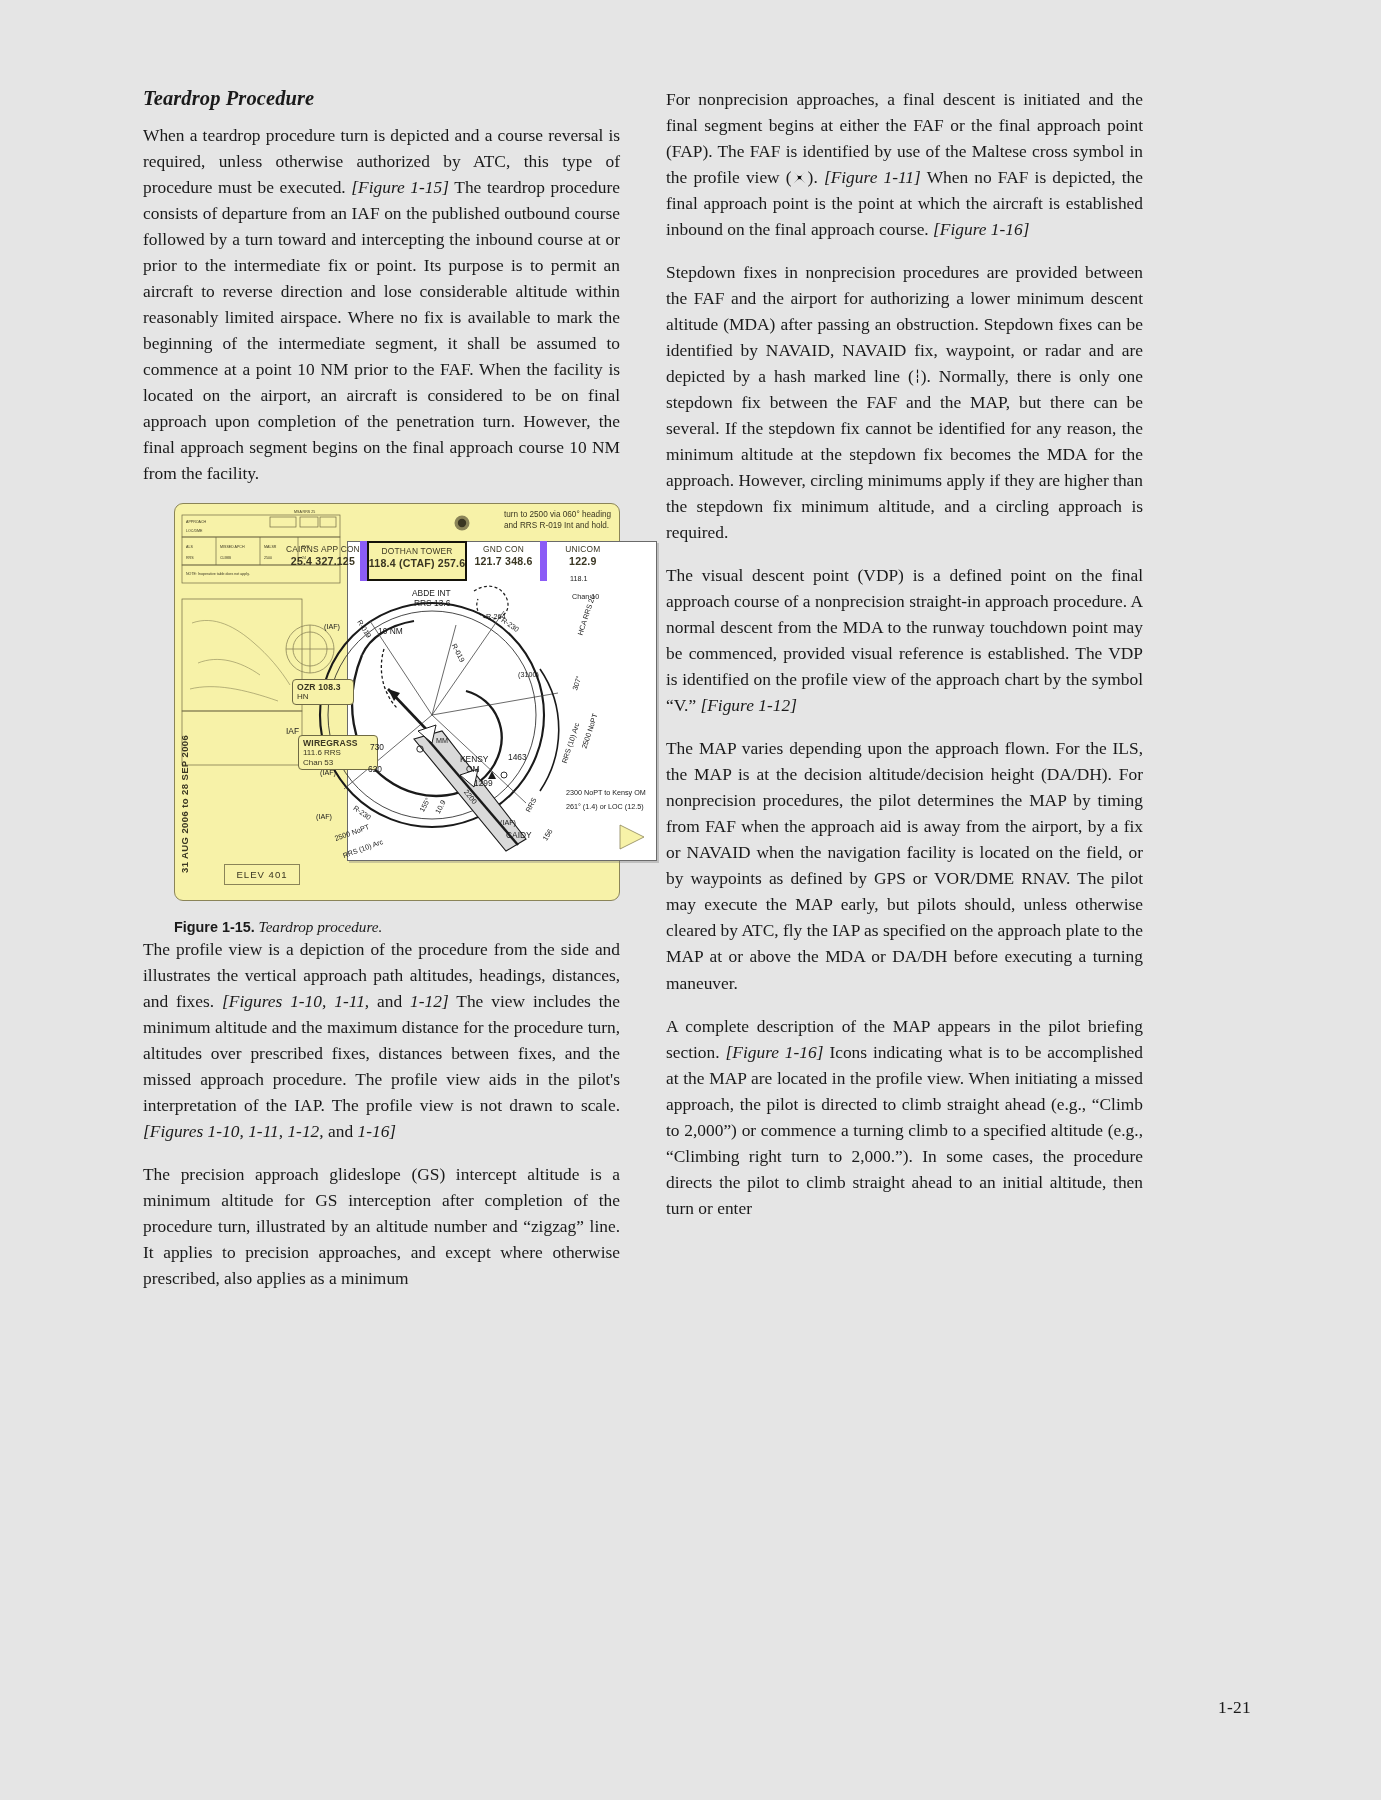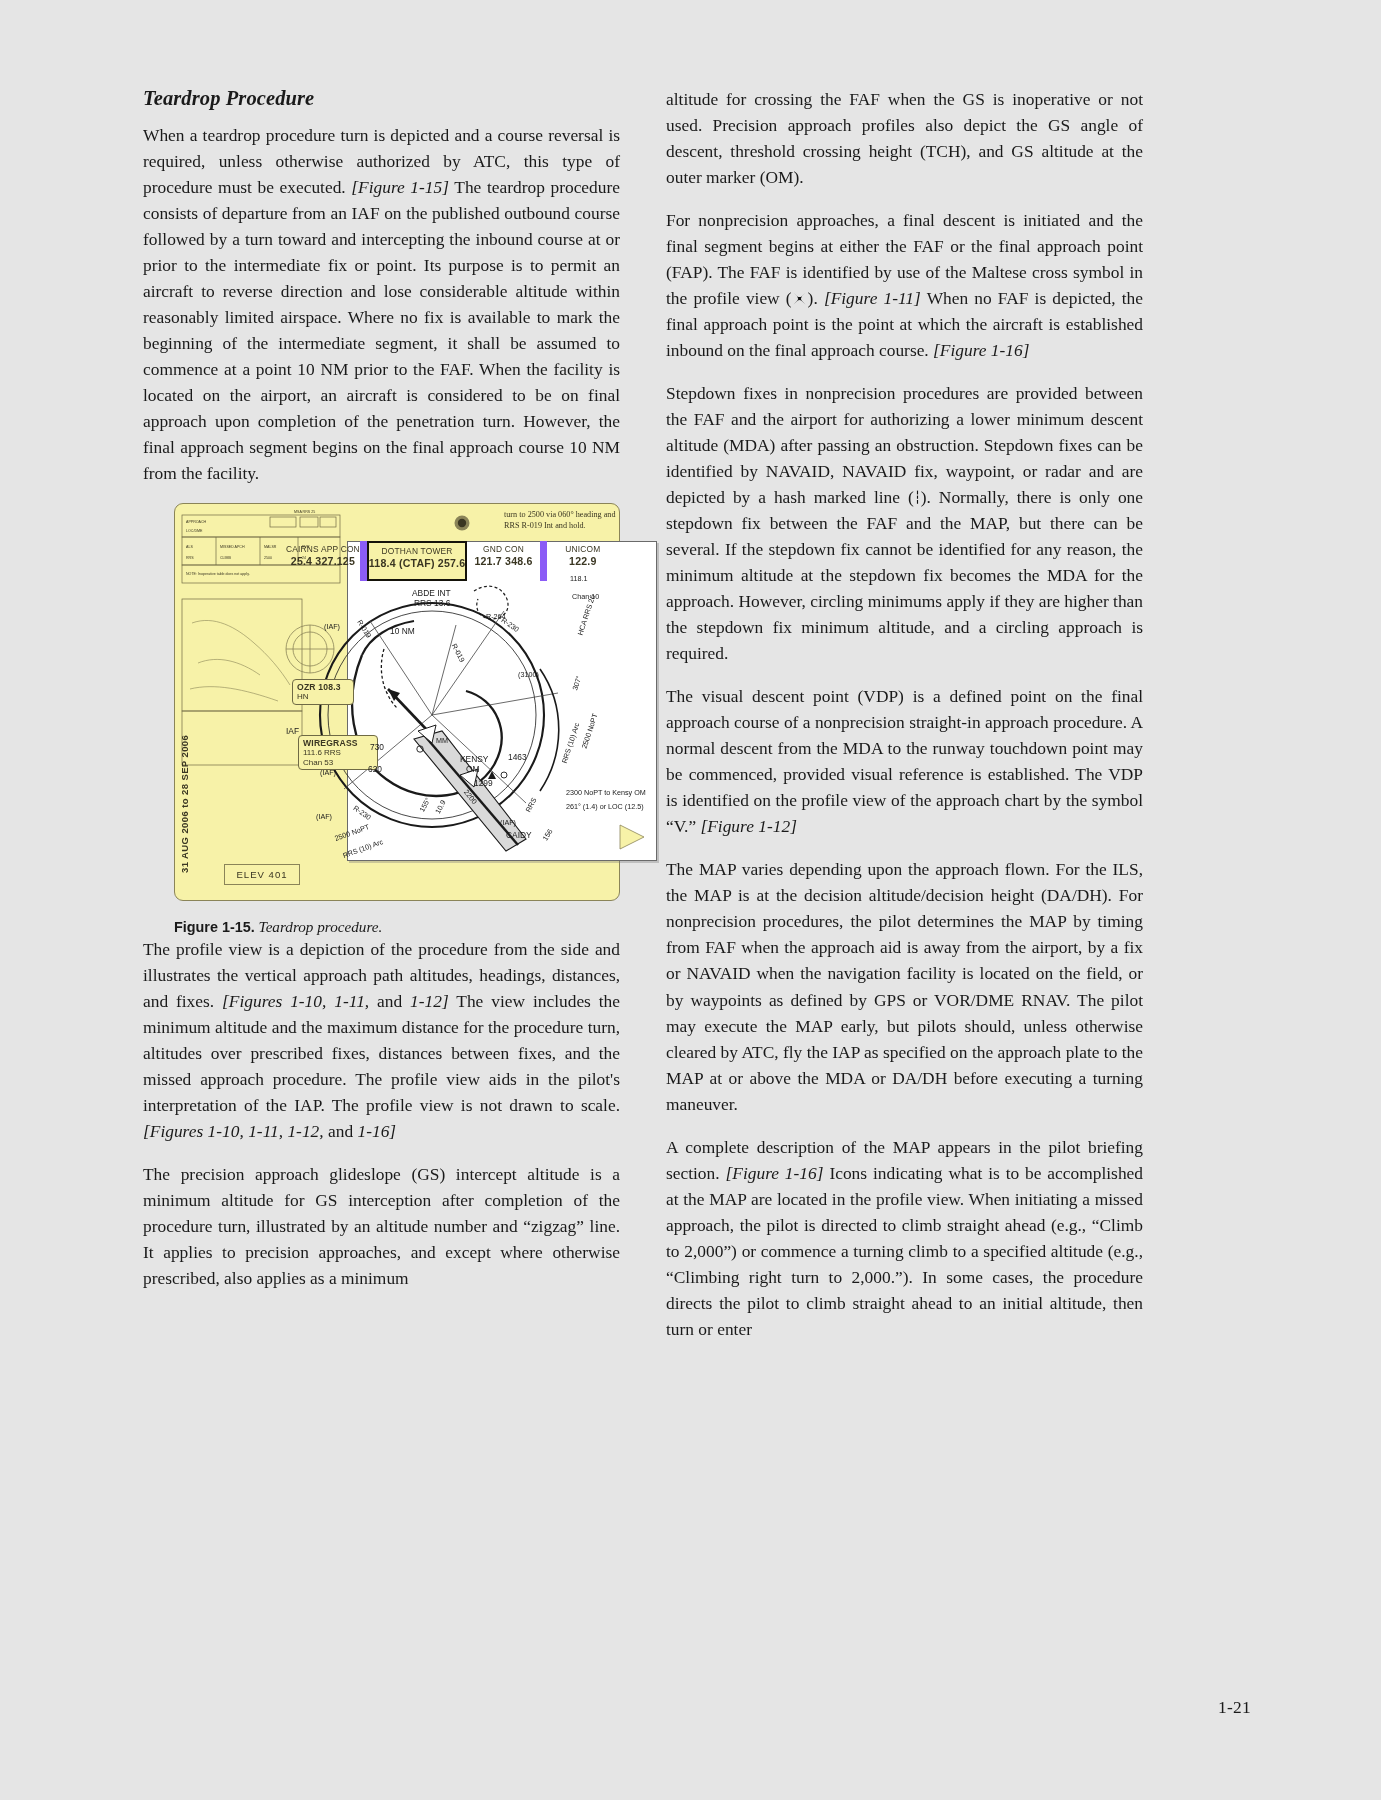--- a/index.html
+++ b/index.html
@@ -161,21 +161,21 @@
     background: #f7f2a8;
   }
   .comm-name { font-size: 8.4px; letter-spacing: .2px; white-space: nowrap; }
   .comm-freq { font-size: 10.6px; font-weight: bold; letter-spacing: .2px; white-space: nowrap; margin-top: 1px; }
 
   .missed-note {
     position: absolute;
     left: 330px;
     top: 6px;
     width: 112px;
-    font-family: Liberation Serif, serif;
+    font-family: Liberation Sans, sans-serif;
     font-size: 8.2px;
     line-height: 1.35;
     color: #3a3622;
   }
 
   .elev-box {
     position: absolute;
     left: 50px;
     bottom: 16px;
     width: 74px;
@@ -391,21 +391,21 @@
             <div class="nb-sub">Chan 53</div>
           </div>
 
           <div class="chart-label" style="left:112px; top:224px;">IAF</div>
 
           <div class="elev-box">ELEV  401</div>
 
           <div class="chart-label" style="left:238px; top:86px;">ABDE INT</div>
           <div class="chart-label" style="left:240px; top:96px;">RRS  13.6</div>
           <div class="chart-label tiny" style="left:312px; top:110px;">R-264</div>
-          <div class="chart-label" style="left:216px; top:124px;text-align:center;">10 NM</div>
+          <div class="chart-label" style="left:204px; top:124px;text-align:center;">10 NM</div>
           <div class="chart-label tiny" style="left:150px; top:120px;">(IAF)</div>
           <div class="chart-label tiny" style="left:146px; top:266px;">(IAF)</div>
           <div class="chart-label tiny" style="left:274px; top:146px; transform:rotate(62deg);">R-019</div>
           <div class="chart-label tiny" style="left:180px; top:122px; transform:rotate(58deg);">R-019</div>
           <div class="chart-label" style="left:196px; top:240px;">730</div>
           <div class="chart-label" style="left:194px; top:262px;">620</div>
           <div class="chart-label tiny" style="left:262px; top:234px;">MM</div>
           <div class="chart-label" style="left:286px; top:252px;">KENSY</div>
           <div class="chart-label" style="left:292px; top:262px;">OM</div>
           <div class="chart-label" style="left:334px; top:250px;">1463</div>
@@ -440,21 +440,20 @@
       </figure>
 
 
       <p class="body"><span>The profile view is a depiction of the procedure from the side and illustrates the vertical approach path altitudes, headings, distances, and fixes. </span><span class="it">[Figures 1-10, 1-11,</span><span> and </span><span class="it">1-12]</span><span> The view includes the minimum altitude and the maximum distance for the procedure turn, altitudes over prescribed fixes, distances between fixes, and the missed approach procedure. The profile view aids in the pilot's interpretation of the IAP. The profile view is not drawn to scale. </span><span class="it">[Figures 1-10, 1-11, 1-12,</span><span> and </span><span class="it">1-16]</span></p>
 
       <p class="body">The precision approach glideslope (GS) intercept altitude is a minimum altitude for GS interception after completion of the procedure turn, illustrated by an altitude number and “zigzag” line. It applies to precision approaches, and except where otherwise prescribed, also applies as a minimum</p>
     </div>
 
     <div class="col">
 
-      <p class="body">altitude for crossing the FAF when the GS is inoperative or not used. Precision approach profiles also depict the GS angle of descent, threshold crossing height (TCH), and GS altitude at the outer marker (OM).</p>
 
       <p class="body"><span>For nonprecision approaches, a final descent is initiated and the final segment begins at either the FAF or the final approach point (FAP). The FAF is identified by use of the Maltese cross symbol in the profile view (</span><span class="maltese"><svg viewBox="0 0 24 24" aria-hidden="true">
               <path d="M2.2 2.2 L8.4 8.2 Q12 11 15.6 8.2 L21.8 2.2 L15.8 8.4 Q13 12 15.8 15.6 L21.8 21.8 L15.6 15.8 Q12 13 8.4 15.8 L2.2 21.8 L8.2 15.6 Q11 12 8.2 8.4 Z" fill="#111"></path>
             </svg></span><span>). </span><span class="it">[Figure 1-11]</span><span> When no FAF is depicted, the final approach point is the point at which the aircraft is established inbound on the final approach course. </span><span class="it">[Figure 1-16]</span></p>
 
       <p class="body"><span>Stepdown fixes in nonprecision procedures are provided between the FAF and the airport for authorizing a lower minimum descent altitude (MDA) after passing an obstruction. Stepdown fixes can be identified by NAVAID, NAVAID fix, waypoint, or radar and are depicted by a hash marked line (</span><span class="hashline"><svg viewBox="0 0 8 24" aria-hidden="true">
               <rect x="3.1" y="1" width="1.8" height="6" fill="#111"></rect>
               <rect x="3.1" y="9" width="1.8" height="5" fill="#111"></rect>
               <rect x="3.1" y="16" width="1.8" height="6" fill="#111"></rect>
             </svg></span><span>). Normally, there is only one stepdown fix between the FAF and the MAP, but there can be several. If the stepdown fix cannot be identified for any reason, the minimum altitude at the stepdown fix becomes the MDA for the approach. However, circling minimums apply if they are higher than the stepdown fix minimum altitude, and a circling approach is required.</span></p>

